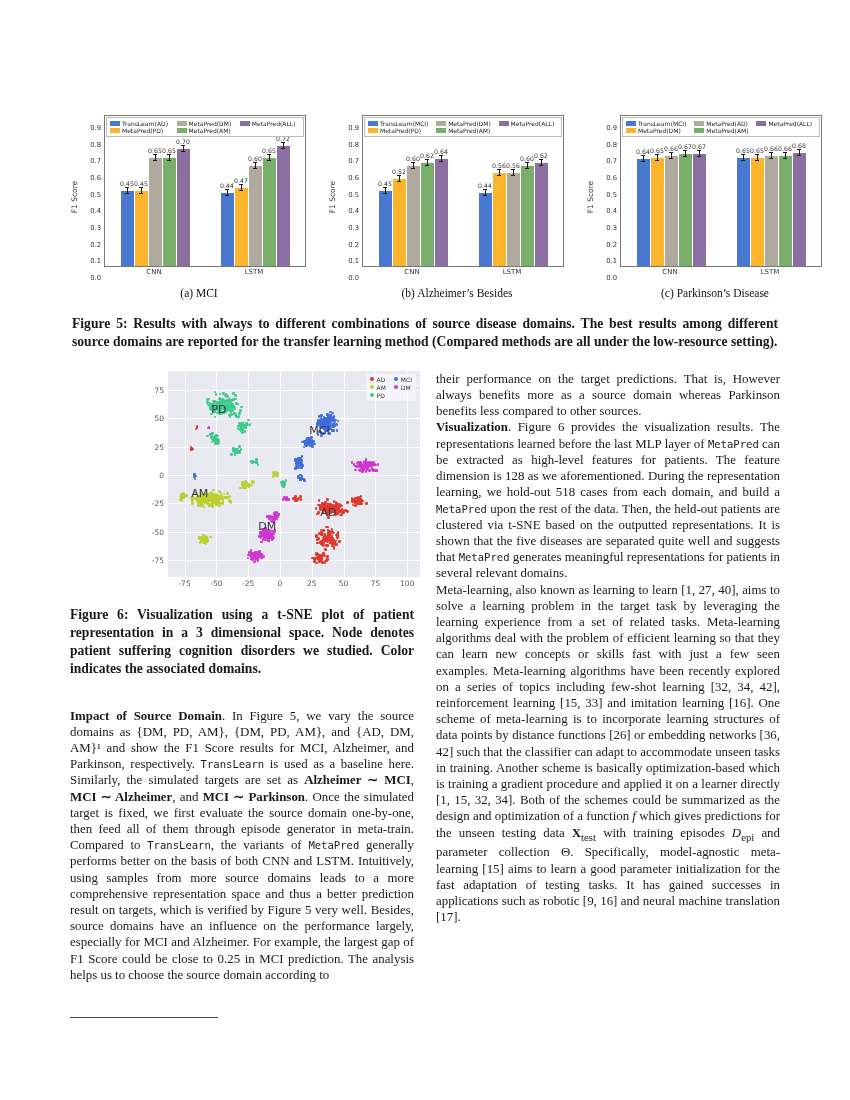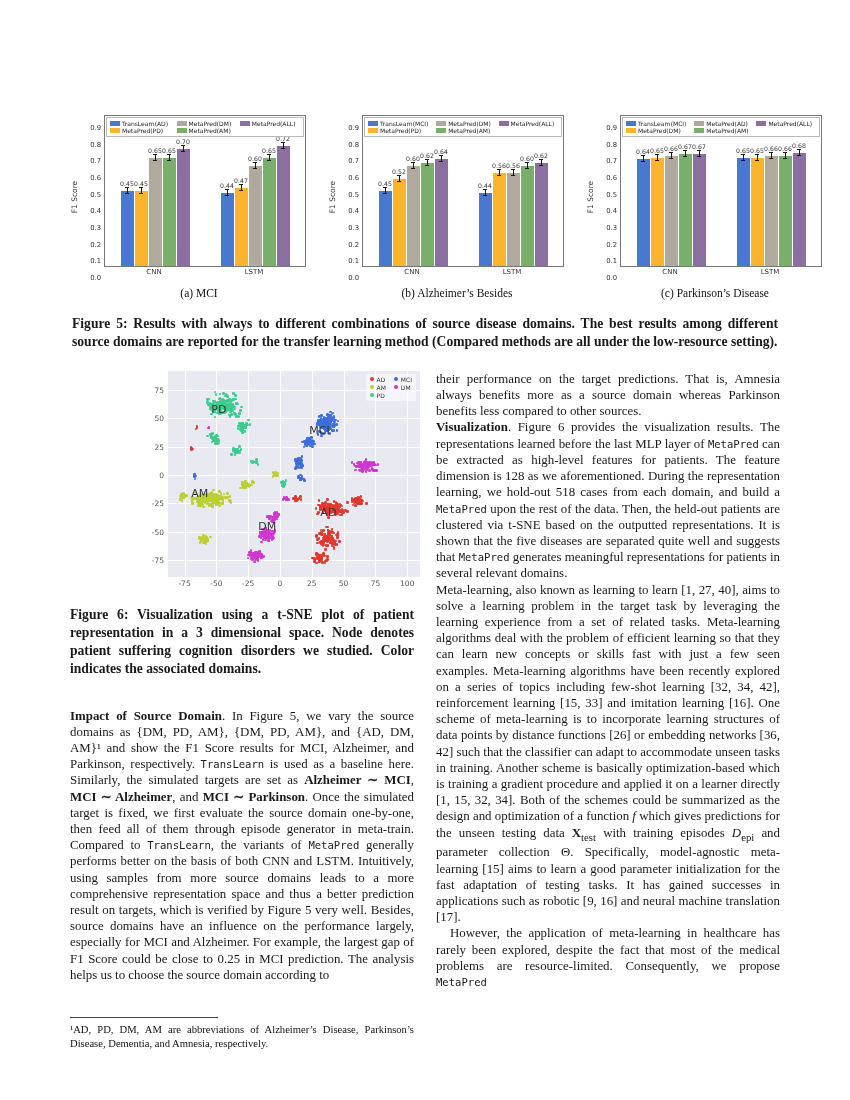--- a/index.html
+++ b/index.html
@@ -1949,25 +1949,23 @@
             <div class="tsne-xtick" style="left: 143.818px;">25</div>
             <div class="tsne-xtick" style="left: 175.636px;">50</div>
             <div class="tsne-xtick" style="left: 207.455px;">75</div>
             <div class="tsne-xtick" style="left: 239.273px;">100</div>
           </div>
       </div>
       <div class="fig6-caption">Figure 6: Visualization using a t-SNE plot of patient representation in a 3 dimensional space. Node denotes patient suffering cognition disorders we studied. Color indicates the associated domains.</div>
       <p class="body impact"><b>Impact of Source Domain</b>. In Figure 5, we vary the source domains as {DM, PD, AM}, {DM, PD, AM}, and {AD, DM, AM}¹ and show the F1 Score results for MCI, Alzheimer, and Parkinson, respectively. <span class="mono">TransLearn</span> is used as a baseline here. Similarly, the simulated targets are set as <b>Alzheimer ∼ MCI</b>, <b>MCI ∼ Alzheimer</b>, and <b>MCI ∼ Parkinson</b>. Once the simulated target is fixed, we first evaluate the source domain one-by-one, then feed all of them through episode generator in meta-train. Compared to <span class="mono">TransLearn</span>, the variants of <span class="mono">MetaPred</span> generally performs better on the basis of both CNN and LSTM. Intuitively, using samples from more source domains leads to a more comprehensive representation space and thus a better prediction result on targets, which is verified by Figure 5 very well. Besides, source domains have an influence on the performance largely, especially for MCI and Alzheimer. For example, the largest gap of F1 Score could be close to 0.25 in MCI prediction. The analysis helps us to choose the source domain according to</p>
       <div class="footnote">
         <div class="fn-rule"></div>
-        <p>¹AD, PD, DM, AM are abbreviations of Alzheimer’s Disease, Parkinson’s Disease, Dementia, and Amnesia, respectively.</p>
       </div>
     </div>
 
     <div class="col">
-      <p class="body">their performance on the target predictions. That is, Amnesia always benefits more as a source domain whereas Parkinson benefits less compared to other sources.</p>
+      <p class="body">their performance on the target predictions. That is, However always benefits more as a source domain whereas Parkinson benefits less compared to other sources.</p>
       <p class="body"><b>Visualization</b>. Figure 6 provides the visualization results. The representations learned before the last MLP layer of <span class="mono">MetaPred</span> can be extracted as high-level features for patients. The feature dimension is 128 as we aforementioned. During the representation learning, we hold-out 518 cases from each domain, and build a <span class="mono">MetaPred</span> upon the rest of the data. Then, the held-out patients are clustered via t-SNE based on the outputted representations. It is shown that the five diseases are separated quite well and suggests that <span class="mono">MetaPred</span> generates meaningful representations for patients in several relevant domains.</p>
       <p class="body">Meta-learning, also known as learning to learn [1, 27, 40], aims to solve a learning problem in the target task by leveraging the learning experience from a set of related tasks. Meta-learning algorithms deal with the problem of efficient learning so that they can learn new concepts or skills fast with just a few seen examples. Meta-learning algorithms have been recently explored on a series of topics including few-shot learning [32, 34, 42], reinforcement learning [15, 33] and imitation learning [16]. One scheme of meta-learning is to incorporate learning structures of data points by distance functions [26] or embedding networks [36, 42] such that the classifier can adapt to accommodate unseen tasks in training. Another scheme is basically optimization-based which is training a gradient procedure and applied it on a learner directly [1, 15, 32, 34]. Both of the schemes could be summarized as the design and optimization of a function <i>f</i> which gives predictions for the unseen testing data <b>X</b><sub>test</sub> with training episodes <i>D</i><sub>epi</sub> and parameter collection Θ. Specifically, model-agnostic meta-learning [15] aims to learn a good parameter initialization for the fast adaptation of testing tasks. It has gained successes in applications such as robotic [9, 16] and neural machine translation [17].</p>
-      <p class="body indent">However, the application of meta-learning in healthcare has rarely been explored, despite the fact that most of the medical problems are resource-limited. Consequently, we propose <span class="mono">MetaPred</span></p>
     </div>
   </div>
 
 </div>
 
 </body></html>

